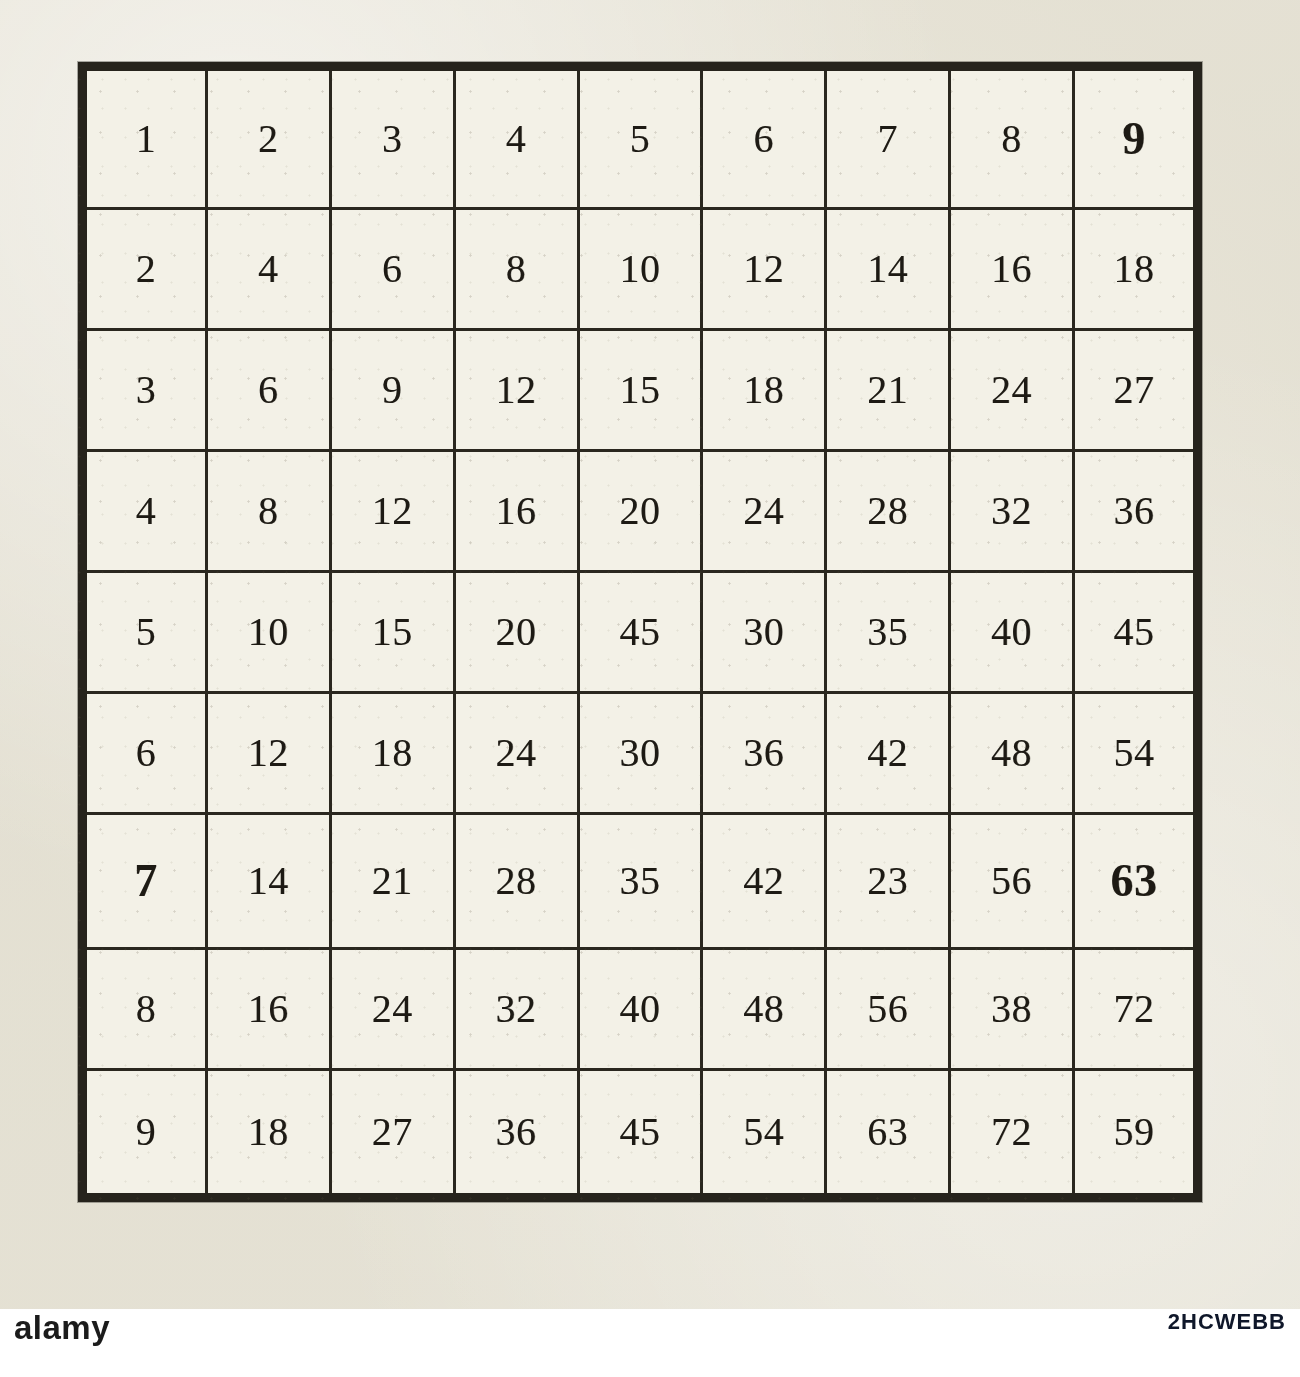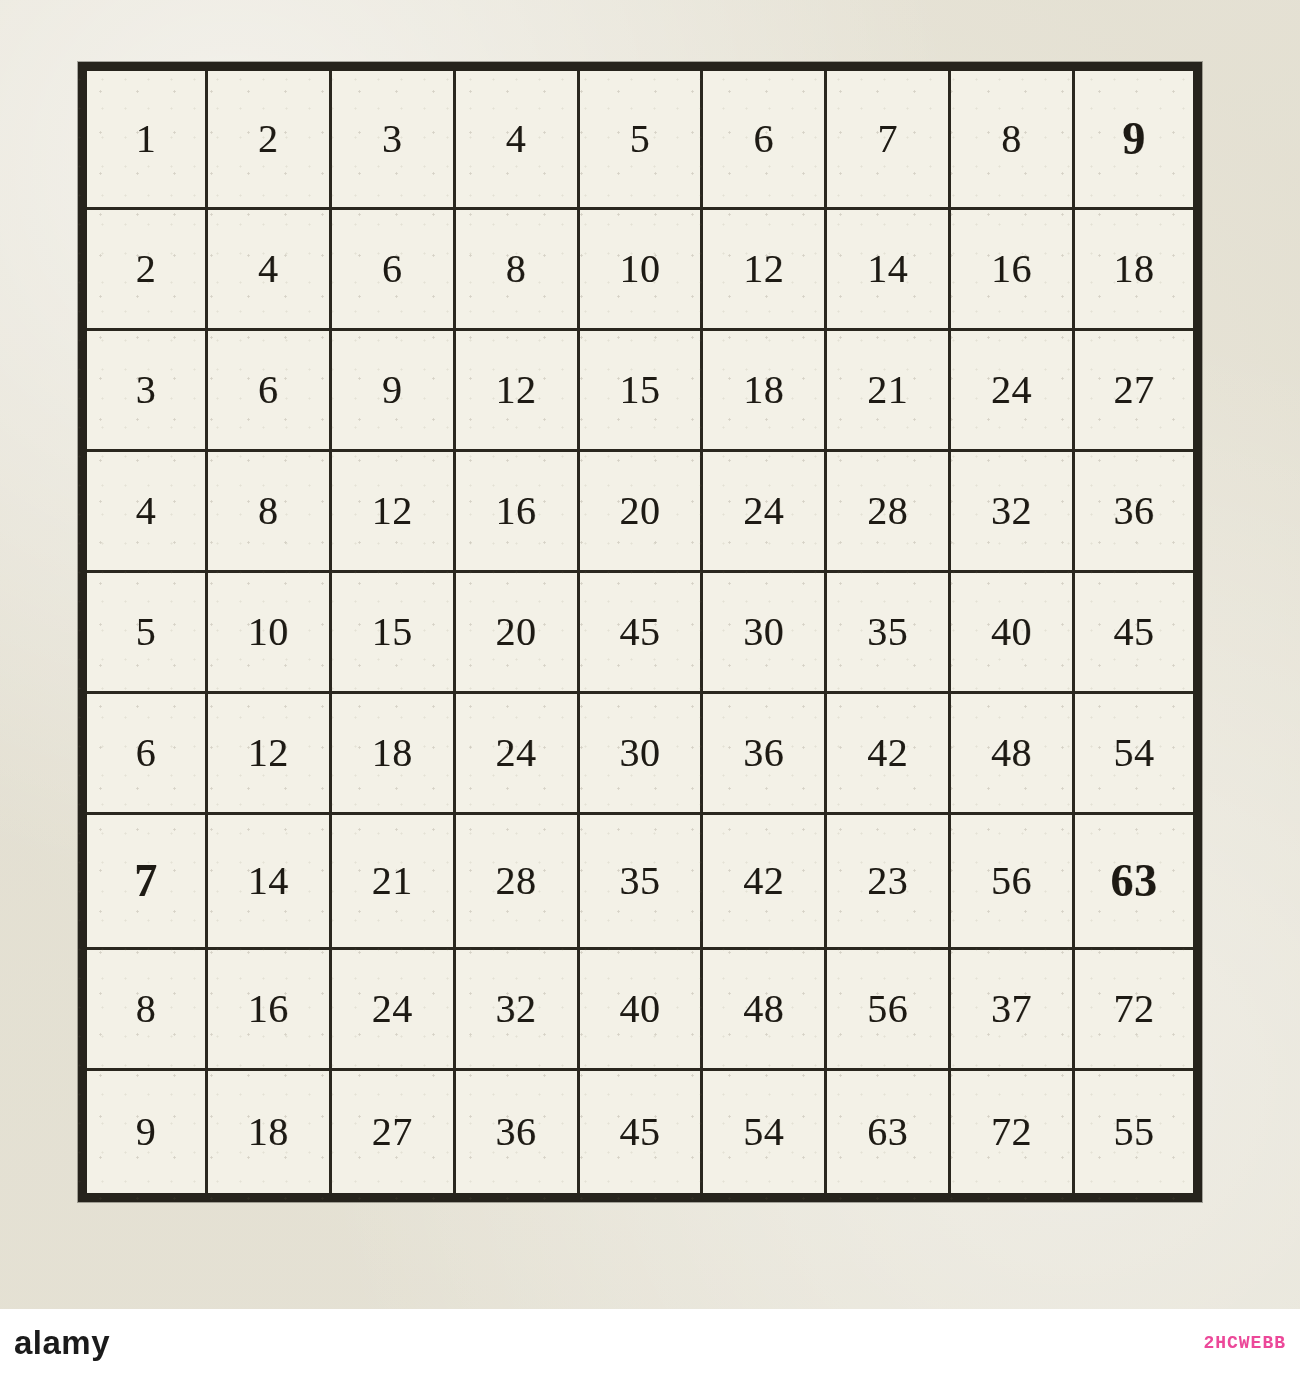--- a/index.html
+++ b/index.html
@@ -95,38 +95,37 @@
 
   
   #footer-bar {
     position: absolute;
     left: 0;
     bottom: 0;
     width: 1300px;
     height: 68px;
     background: #ffffff;
     display: flex;
-    align-items: center;
     justify-content: space-between;
     box-sizing: border-box;
     padding: 0 14px;
   }
   #footer-left {
     font-family: "Liberation Sans", sans-serif;
     font-size: 33px;
     font-weight: bold;
     letter-spacing: 0.5px;
     color: #1b1b1b;
   }
   #footer-right {
-    font-family: Liberation Mono, monospace;
-    font-size: 18px;
+    font-family: Liberation Sans, sans-serif;
+    font-size: 22px;
     font-weight: bold;
     letter-spacing: 1px;
-    color: #ec4899;
+    color: #0f172a;
   }
 </style>
 </head>
 <body>
 
 <div id="page">
 
   <div id="plate-wrap">
     <table class="mult">
       <tbody>
@@ -216,34 +215,34 @@
         </tr>
 
         <tr>
           <td><span class="num">8</span></td>
           <td><span class="num">16</span></td>
           <td><span class="num">24</span></td>
           <td><span class="num">32</span></td>
           <td><span class="num">40</span></td>
           <td><span class="num">48</span></td>
           <td><span class="num">56</span></td>
-          <td><span class="num">37</span></td>
+          <td><span class="num">38</span></td>
           <td><span class="num">72</span></td>
         </tr>
 
         <tr>
           <td><span class="num">9</span></td>
           <td><span class="num">18</span></td>
           <td><span class="num">27</span></td>
           <td><span class="num">36</span></td>
           <td><span class="num">45</span></td>
           <td><span class="num">54</span></td>
           <td><span class="num">63</span></td>
           <td><span class="num">72</span></td>
-          <td><span class="num">55</span></td>
+          <td><span class="num">59</span></td>
         </tr>
 
       </tbody>
     </table>
     <div id="speckles"></div>
   </div>
 
   <div id="footer-bar">
     <div id="footer-left">alamy</div>
     <div id="footer-right">2HCWEBB</div>

